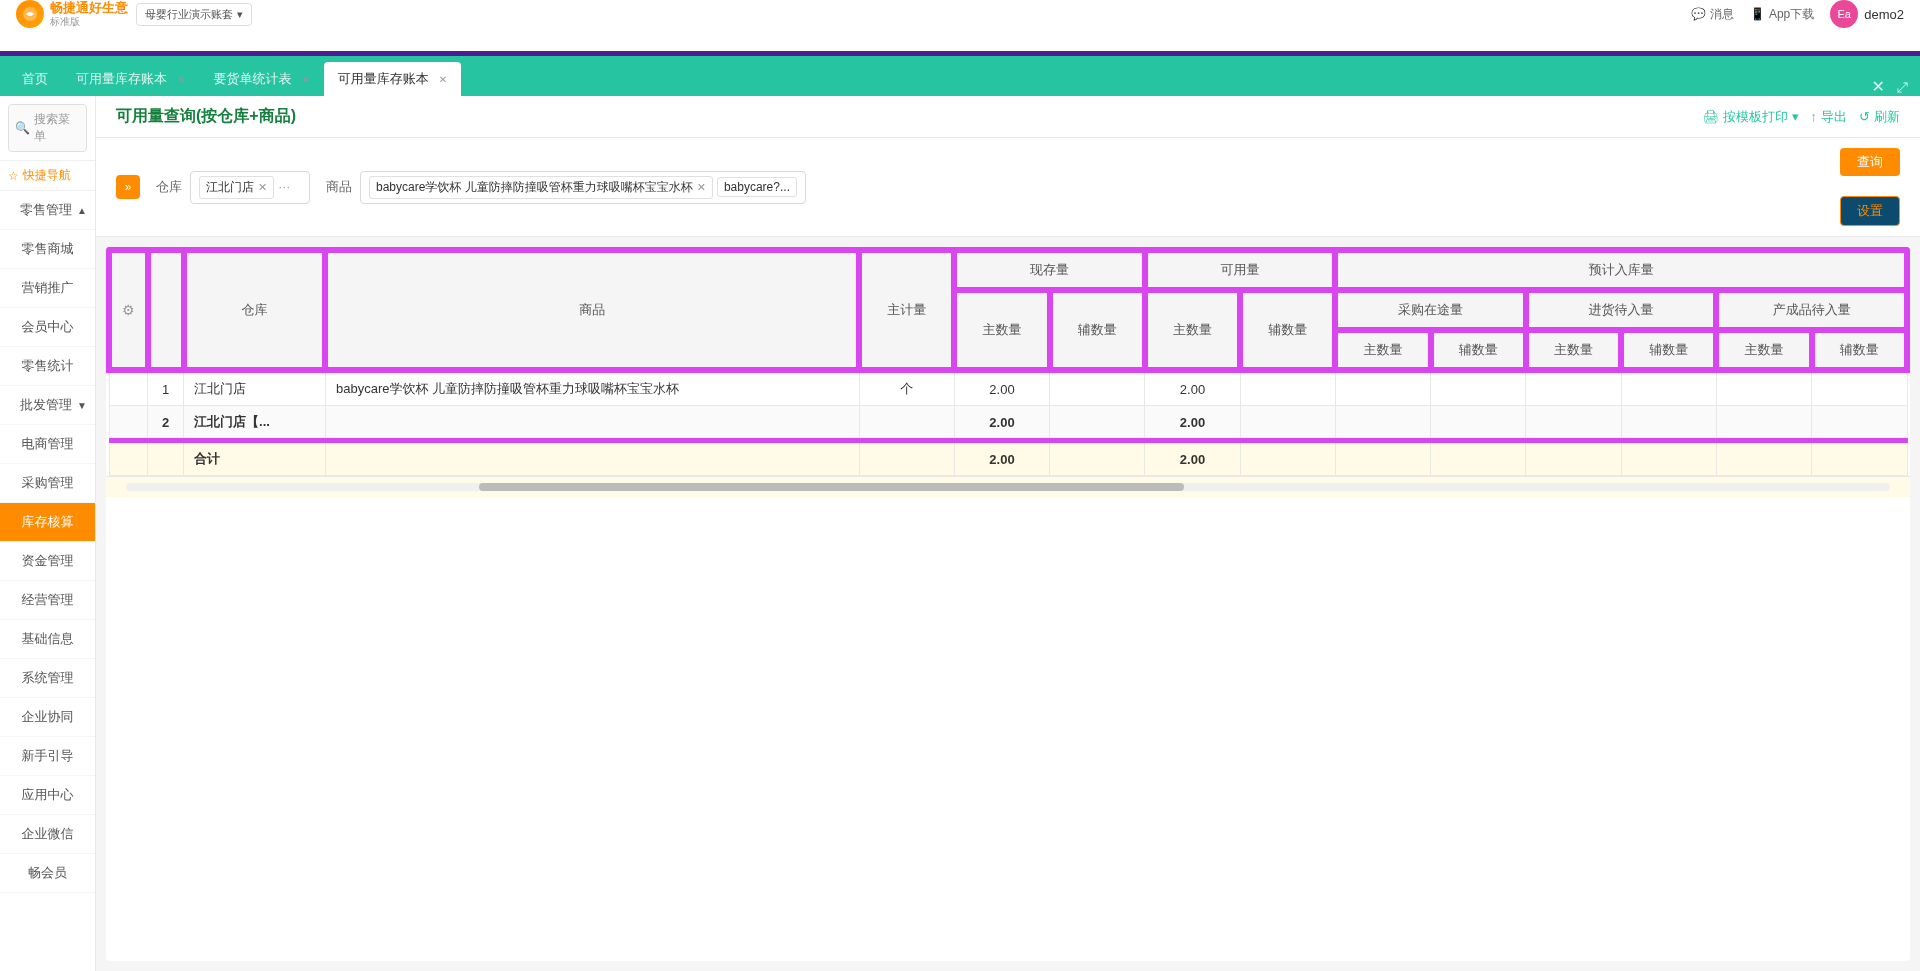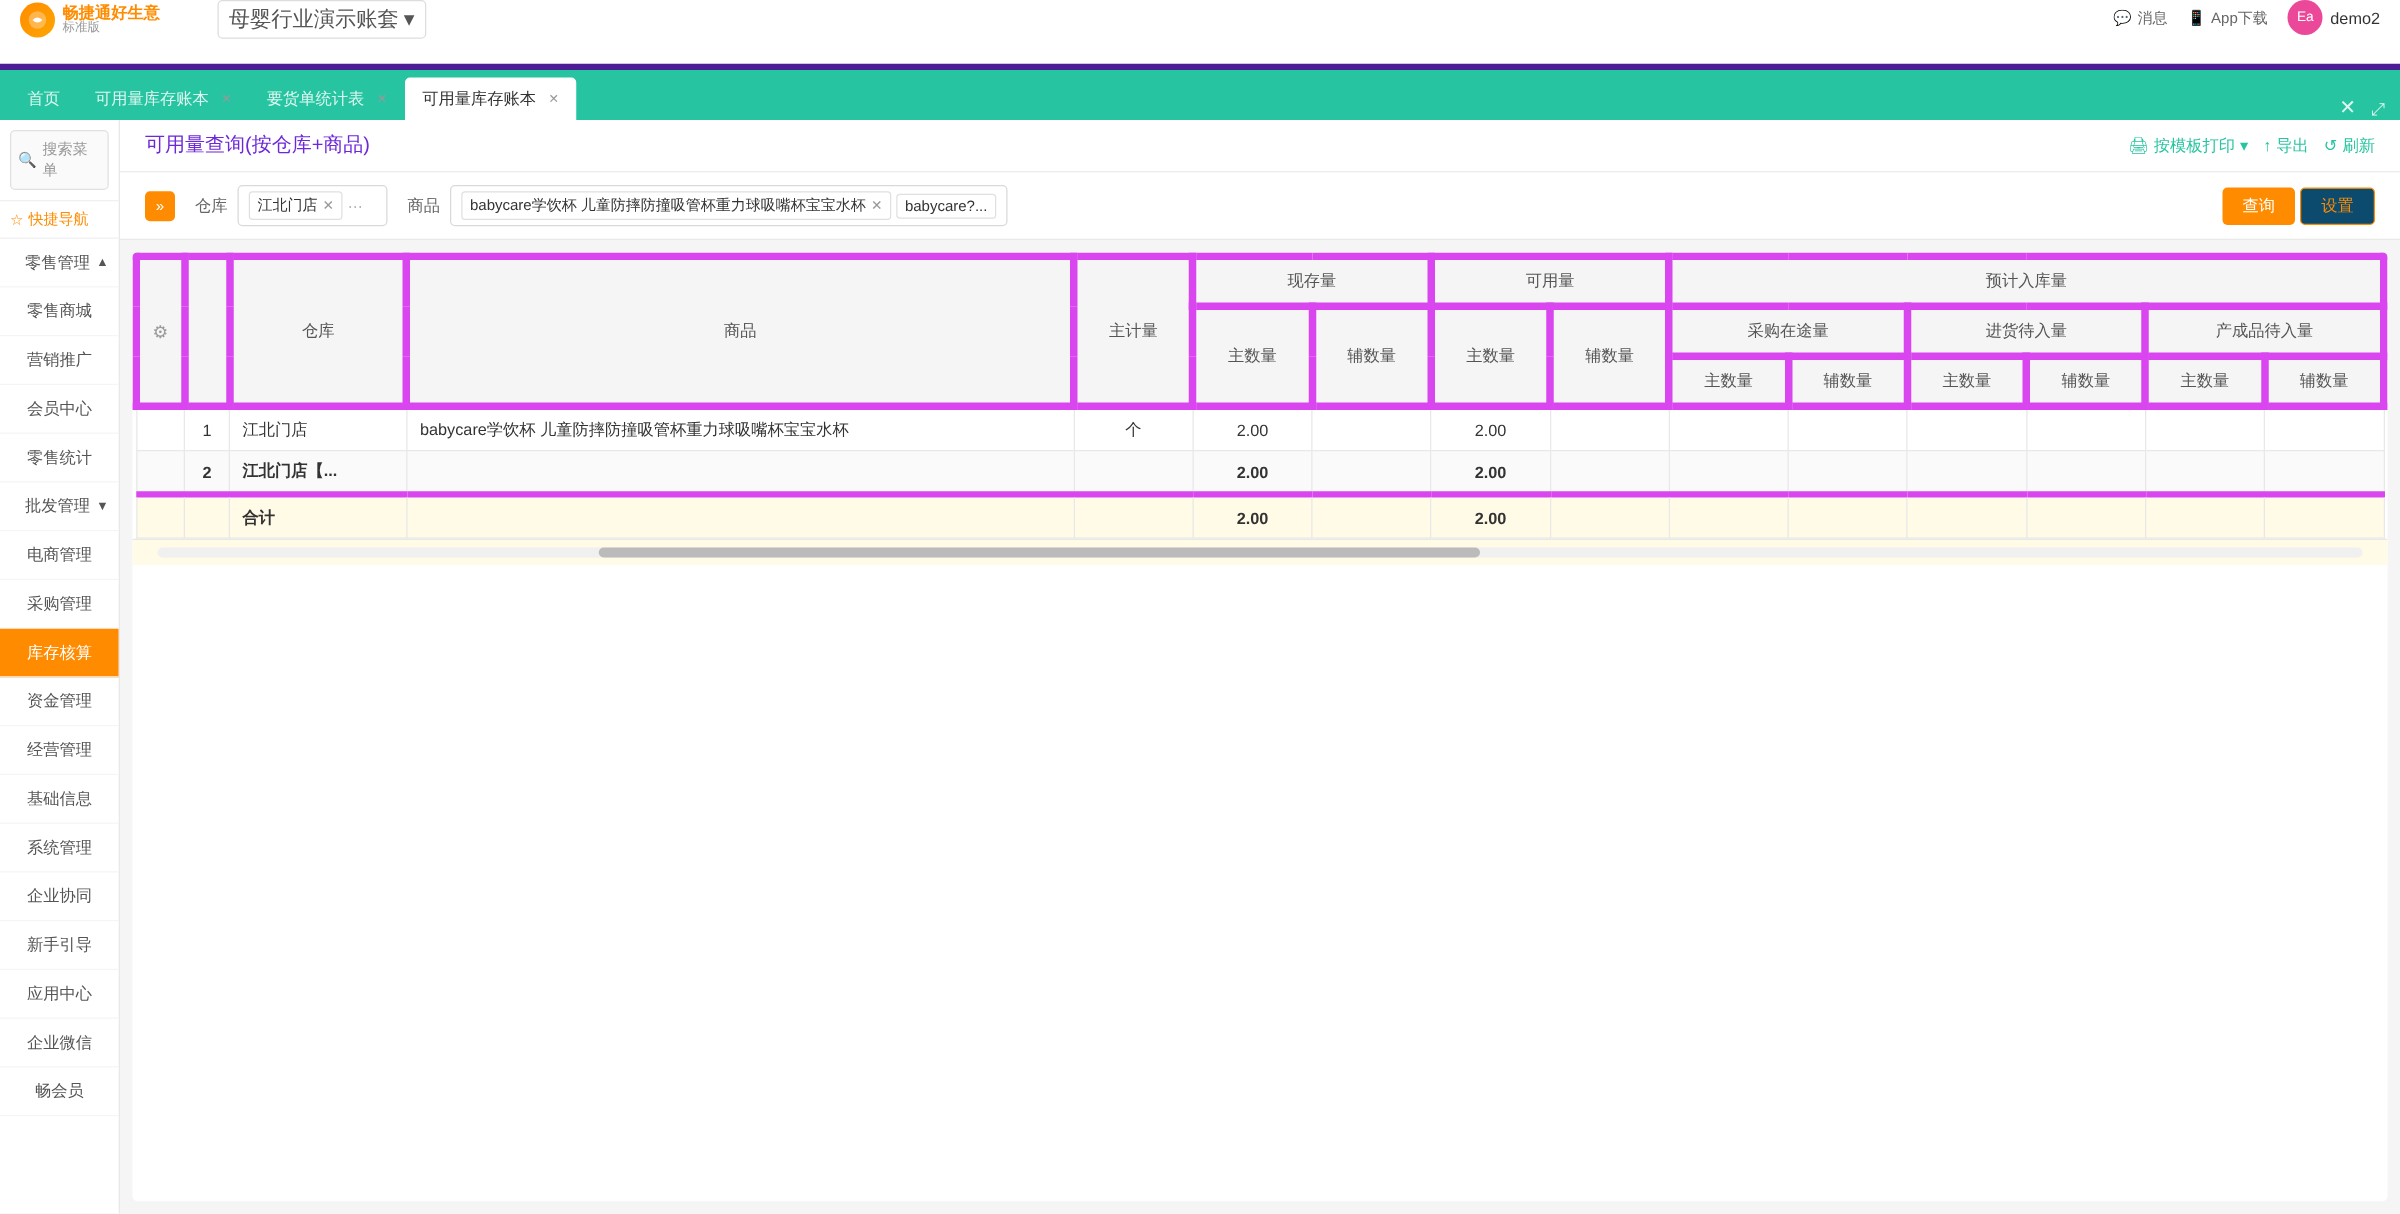--- a/index.html
+++ b/index.html
@@ -6,21 +6,21 @@
     body { font-family: 'Microsoft YaHei', Arial, sans-serif; font-size: 13px; color: #333; background: #f0f2f5; overflow: hidden; height: 971px; display: flex; flex-direction: column; }
 
     
     .top-bar { height: 56px; background: #fff; display: flex; align-items: flex-start; justify-content: space-between; padding: 0 16px; border-bottom: 5px solid #4c1d95; flex-shrink: 0; }
     .top-bar-left { display: flex; align-items: center; gap: 8px; }
     .logo-area { display: flex; align-items: center; gap: 6px; }
     .logo-icon { width: 28px; height: 28px; background: linear-gradient(135deg, #ff8c00, #ffa500); border-radius: 50%; display: flex; align-items: center; justify-content: center; color: white; font-size: 12px; font-weight: bold; }
     .logo-text { font-size: 12px; color: #666; line-height: 1.2; }
     .logo-text div:first-child { color: #ff8c00; font-weight: bold; font-size: 13px; }
     .version-badge { font-size: 10px; color: #999; }
-    .tenant-selector { display: flex; align-items: center; gap: 4px; border: 1px solid #ddd; border-radius: 4px; padding: 3px 8px; background: #fff; cursor: pointer; color: #555; font-size: 17px; margin-left: 38px; }
+    .tenant-selector { display: flex; align-items: center; gap: 4px; border: 1px solid #ddd; border-radius: 4px; padding: 3px 8px; background: #fff; cursor: pointer; color: #555; font-size: 11px; }
     .top-bar-right { display: flex; align-items: center; gap: 16px; }
     .top-action { display: flex; align-items: center; gap: 4px; color: #666; font-size: 12px; cursor: pointer; }
     .user-avatar { width: 28px; height: 28px; border-radius: 50%; background: #ec4899; display: flex; align-items: center; justify-content: center; color: white; font-size: 11px; overflow: hidden; }
     .user-name { color: #333; font-size: 13px; cursor: pointer; }
 
     
     .nav-tabs { height: 40px; background: #26c4a0; display: flex; align-items: flex-end; padding: 0 8px; flex-shrink: 0; }
     .nav-tab { height: 34px; padding: 0 14px; display: flex; align-items: center; gap: 6px; font-size: 13px; cursor: pointer; border-radius: 4px 4px 0 0; color: rgba(255,255,255,0.85); }
     .nav-tab.active { background: #fff; color: #333; }
     .nav-tab .close-btn { font-size: 10px; color: #999; cursor: pointer; margin-left: 4px; }
@@ -41,34 +41,34 @@
     .sidebar-item.active { background: #ff8c00; color: #fff; }
     .sidebar-item.has-sub { display: flex; flex-direction: row; justify-content: center; align-items: center; padding-left: 20px; }
     .sidebar-item .arrow { font-size: 10px; margin-left: 2px; }
     .sidebar-group-label { font-size: 13px; }
 
     
     .content-area { flex: 1; overflow: hidden; display: flex; flex-direction: column; background: #f5f5f5; }
 
     
     .page-header { background: #fff; padding: 10px 20px; display: flex; align-items: center; justify-content: space-between; border-bottom: 1px solid #e8e8e8; flex-shrink: 0; }
-    .page-title { font-size: 16px; color: #6d28d9; font-weight: 400; }
+    .page-title { font-size: 16px; color: #15803d; font-weight: 700; }
     .page-actions { display: flex; align-items: center; gap: 12px; }
     .page-action-btn { display: flex; align-items: center; gap: 4px; color: #26c4a0; font-size: 13px; cursor: pointer; }
 
     
     .filter-bar { background: #fff; padding: 10px 20px; border-bottom: 1px solid #e8e8e8; display: flex; align-items: center; gap: 16px; flex-shrink: 0; }
     .filter-expand-btn { width: 24px; height: 24px; background: #ff8c00; border-radius: 4px; display: flex; align-items: center; justify-content: center; color: white; cursor: pointer; font-size: 12px; flex-shrink: 0; }
     .filter-group { display: flex; align-items: center; gap: 8px; }
     .filter-label { color: #666; font-size: 13px; white-space: nowrap; }
     .filter-input { border: 1px solid #d9d9d9; border-radius: 4px; padding: 4px 8px; font-size: 12px; color: #333; min-width: 120px; display: flex; align-items: center; gap: 4px; background: #fff; }
     .filter-tag { background: #fff; border: 1px solid #e0e0e0; border-radius: 3px; padding: 2px 6px; font-size: 12px; color: #333; display: flex; align-items: center; gap: 4px; }
     .filter-tag .remove { color: #999; cursor: pointer; font-size: 11px; }
     .filter-dots { color: #999; cursor: pointer; }
-    .filter-actions { margin-left: auto; display: flex; gap: 4px; }
+    .filter-actions { margin-left: auto; display: flex; gap: 20px; flex-direction: column; }
     .btn-query { background: #ff8c00; color: white; border: none; border-radius: 4px; padding: 5px 16px; font-size: 13px; cursor: pointer; }
     .btn-settings { background: #0c4a6e; color: #ff8c00; border: 1px solid #ff8c00; border-radius: 4px; padding: 5px 16px; font-size: 13px; cursor: pointer; }
 
     
     .table-area { flex: 1; overflow: auto; padding: 0; background: #fff; margin: 10px; border-radius: 4px; display: flex; flex-direction: column; }
     .data-table { width: 100%; border-collapse: collapse; font-size: 13px; }
     .data-table th { background: #f5f5f5; border: 6px solid #d946ef; padding: 8px 10px; text-align: center; color: #555; font-weight: 400; white-space: nowrap; }
     .data-table td { border: 1px solid #e8e8e8; padding: 7px 10px; text-align: center; color: #333; }
     .data-table .col-settings { width: 36px; }
     .data-table .col-no { width: 36px; }

